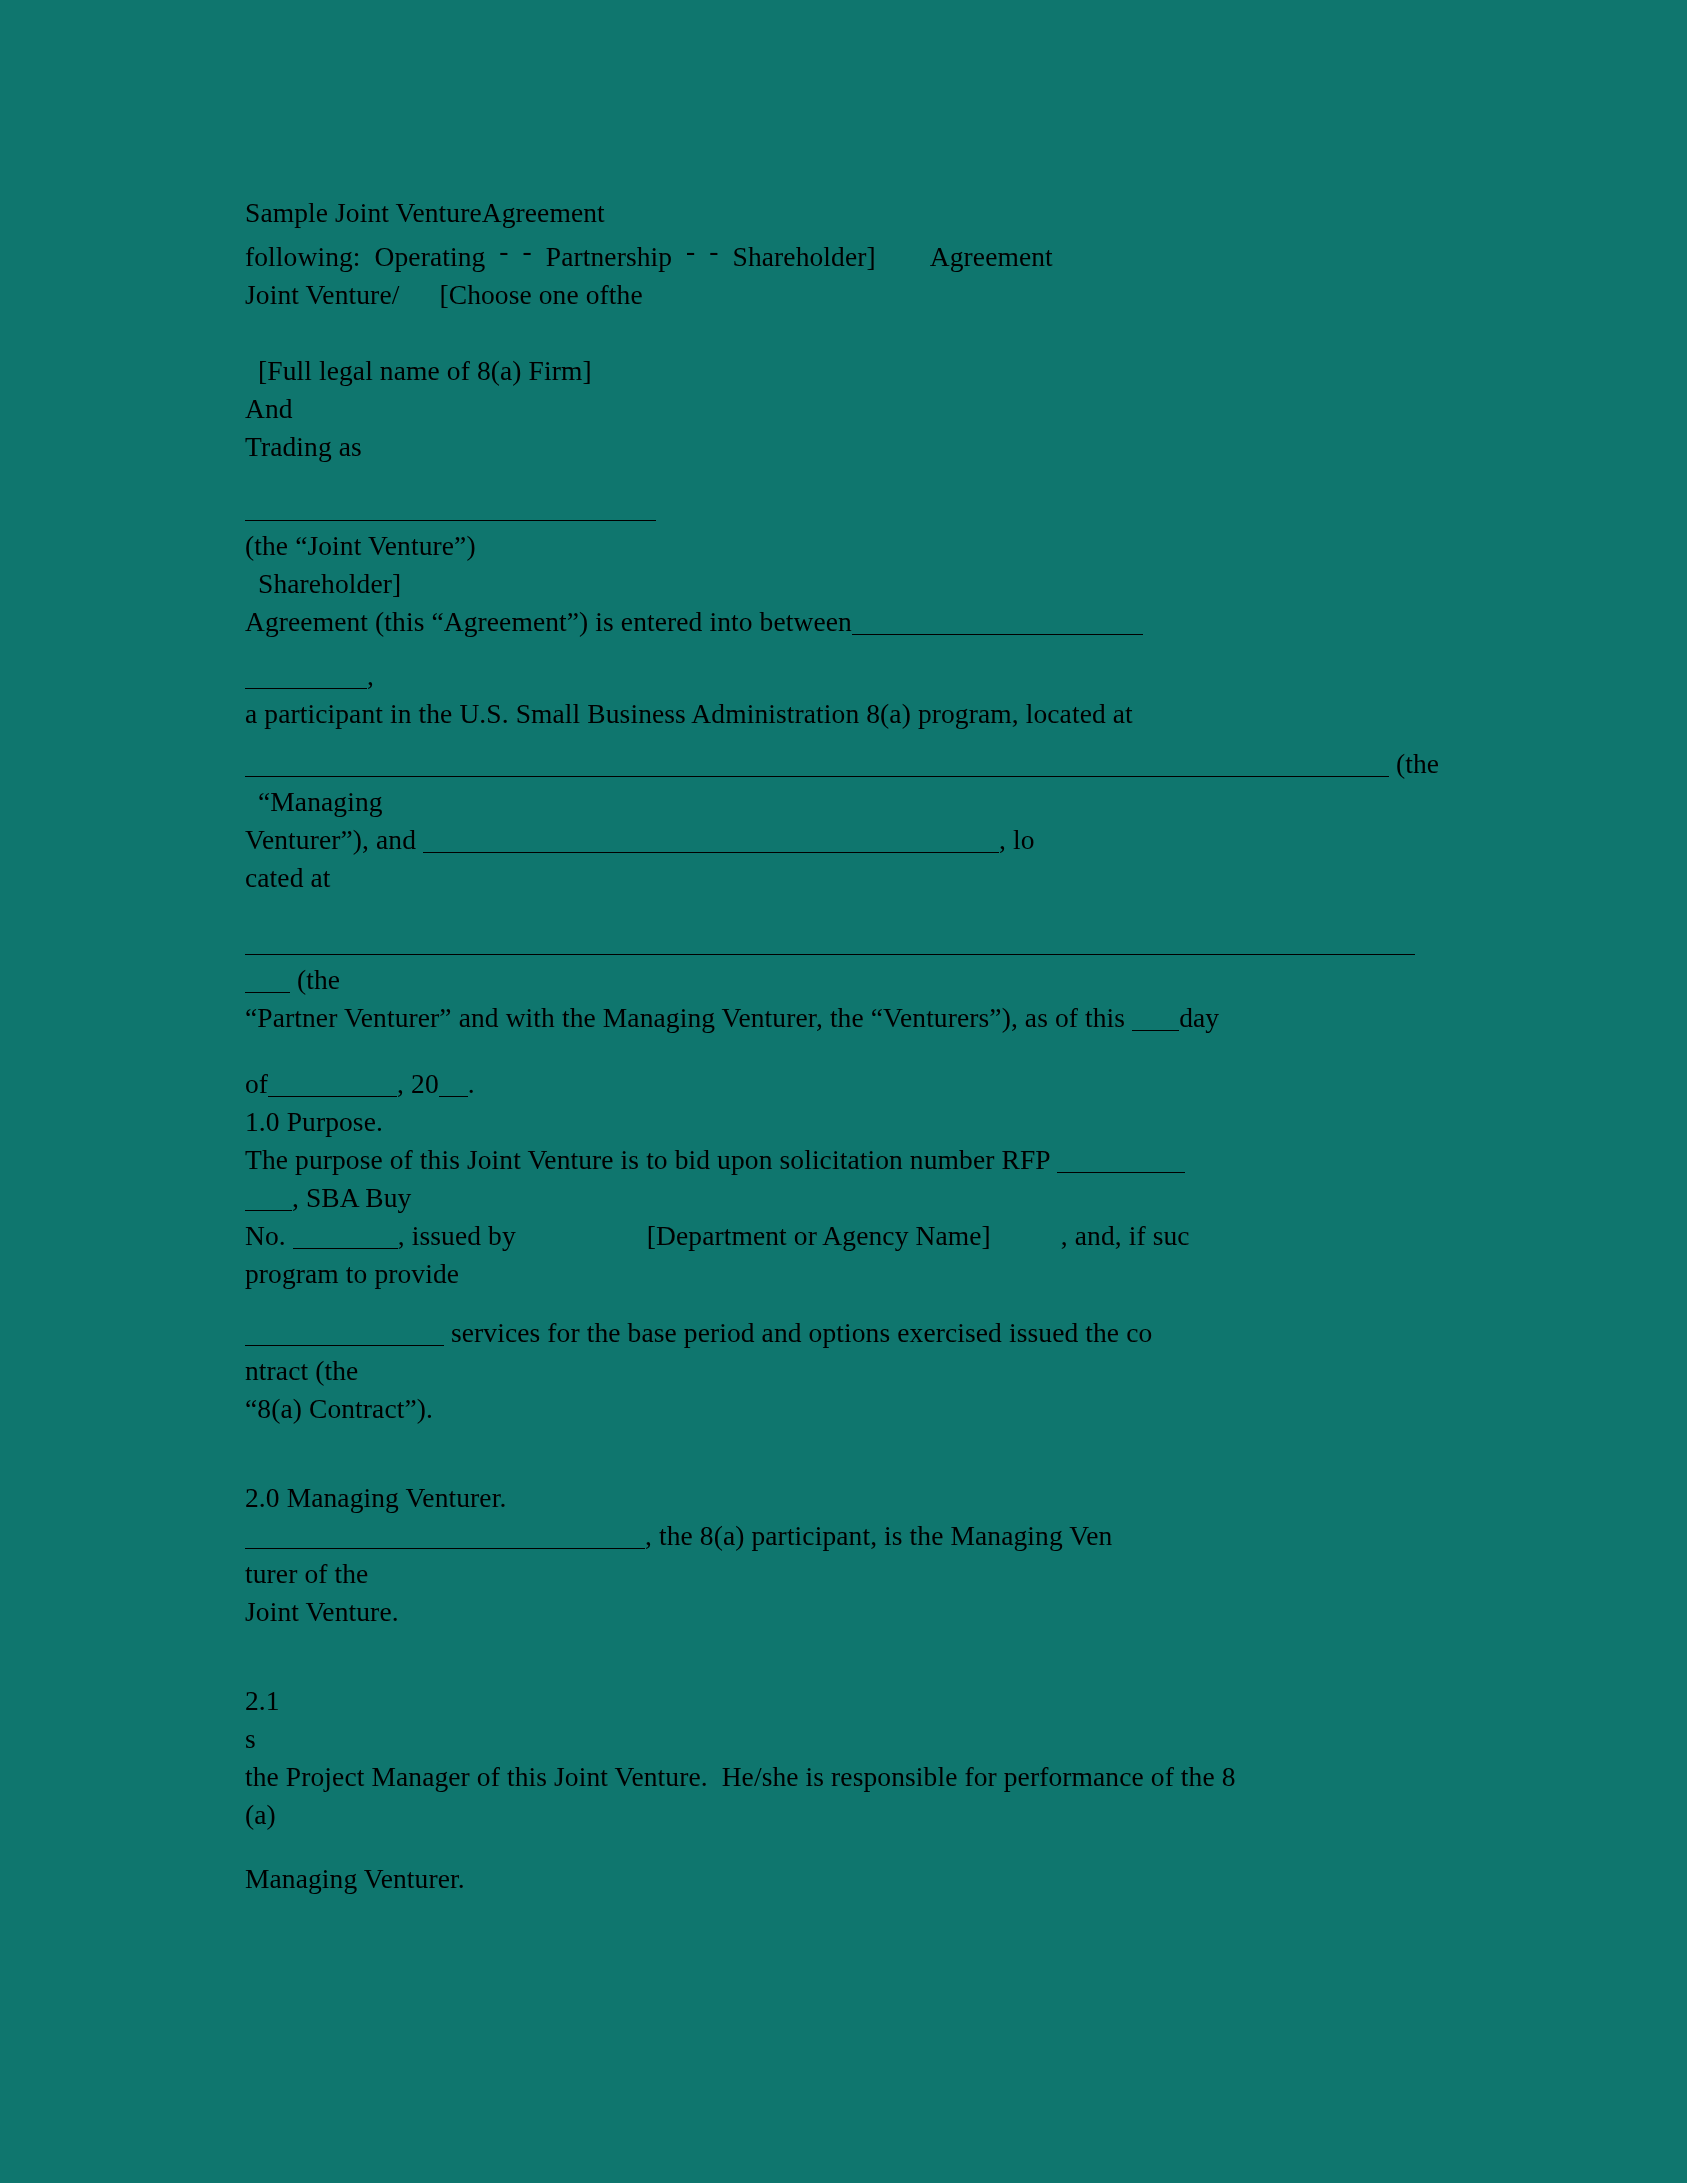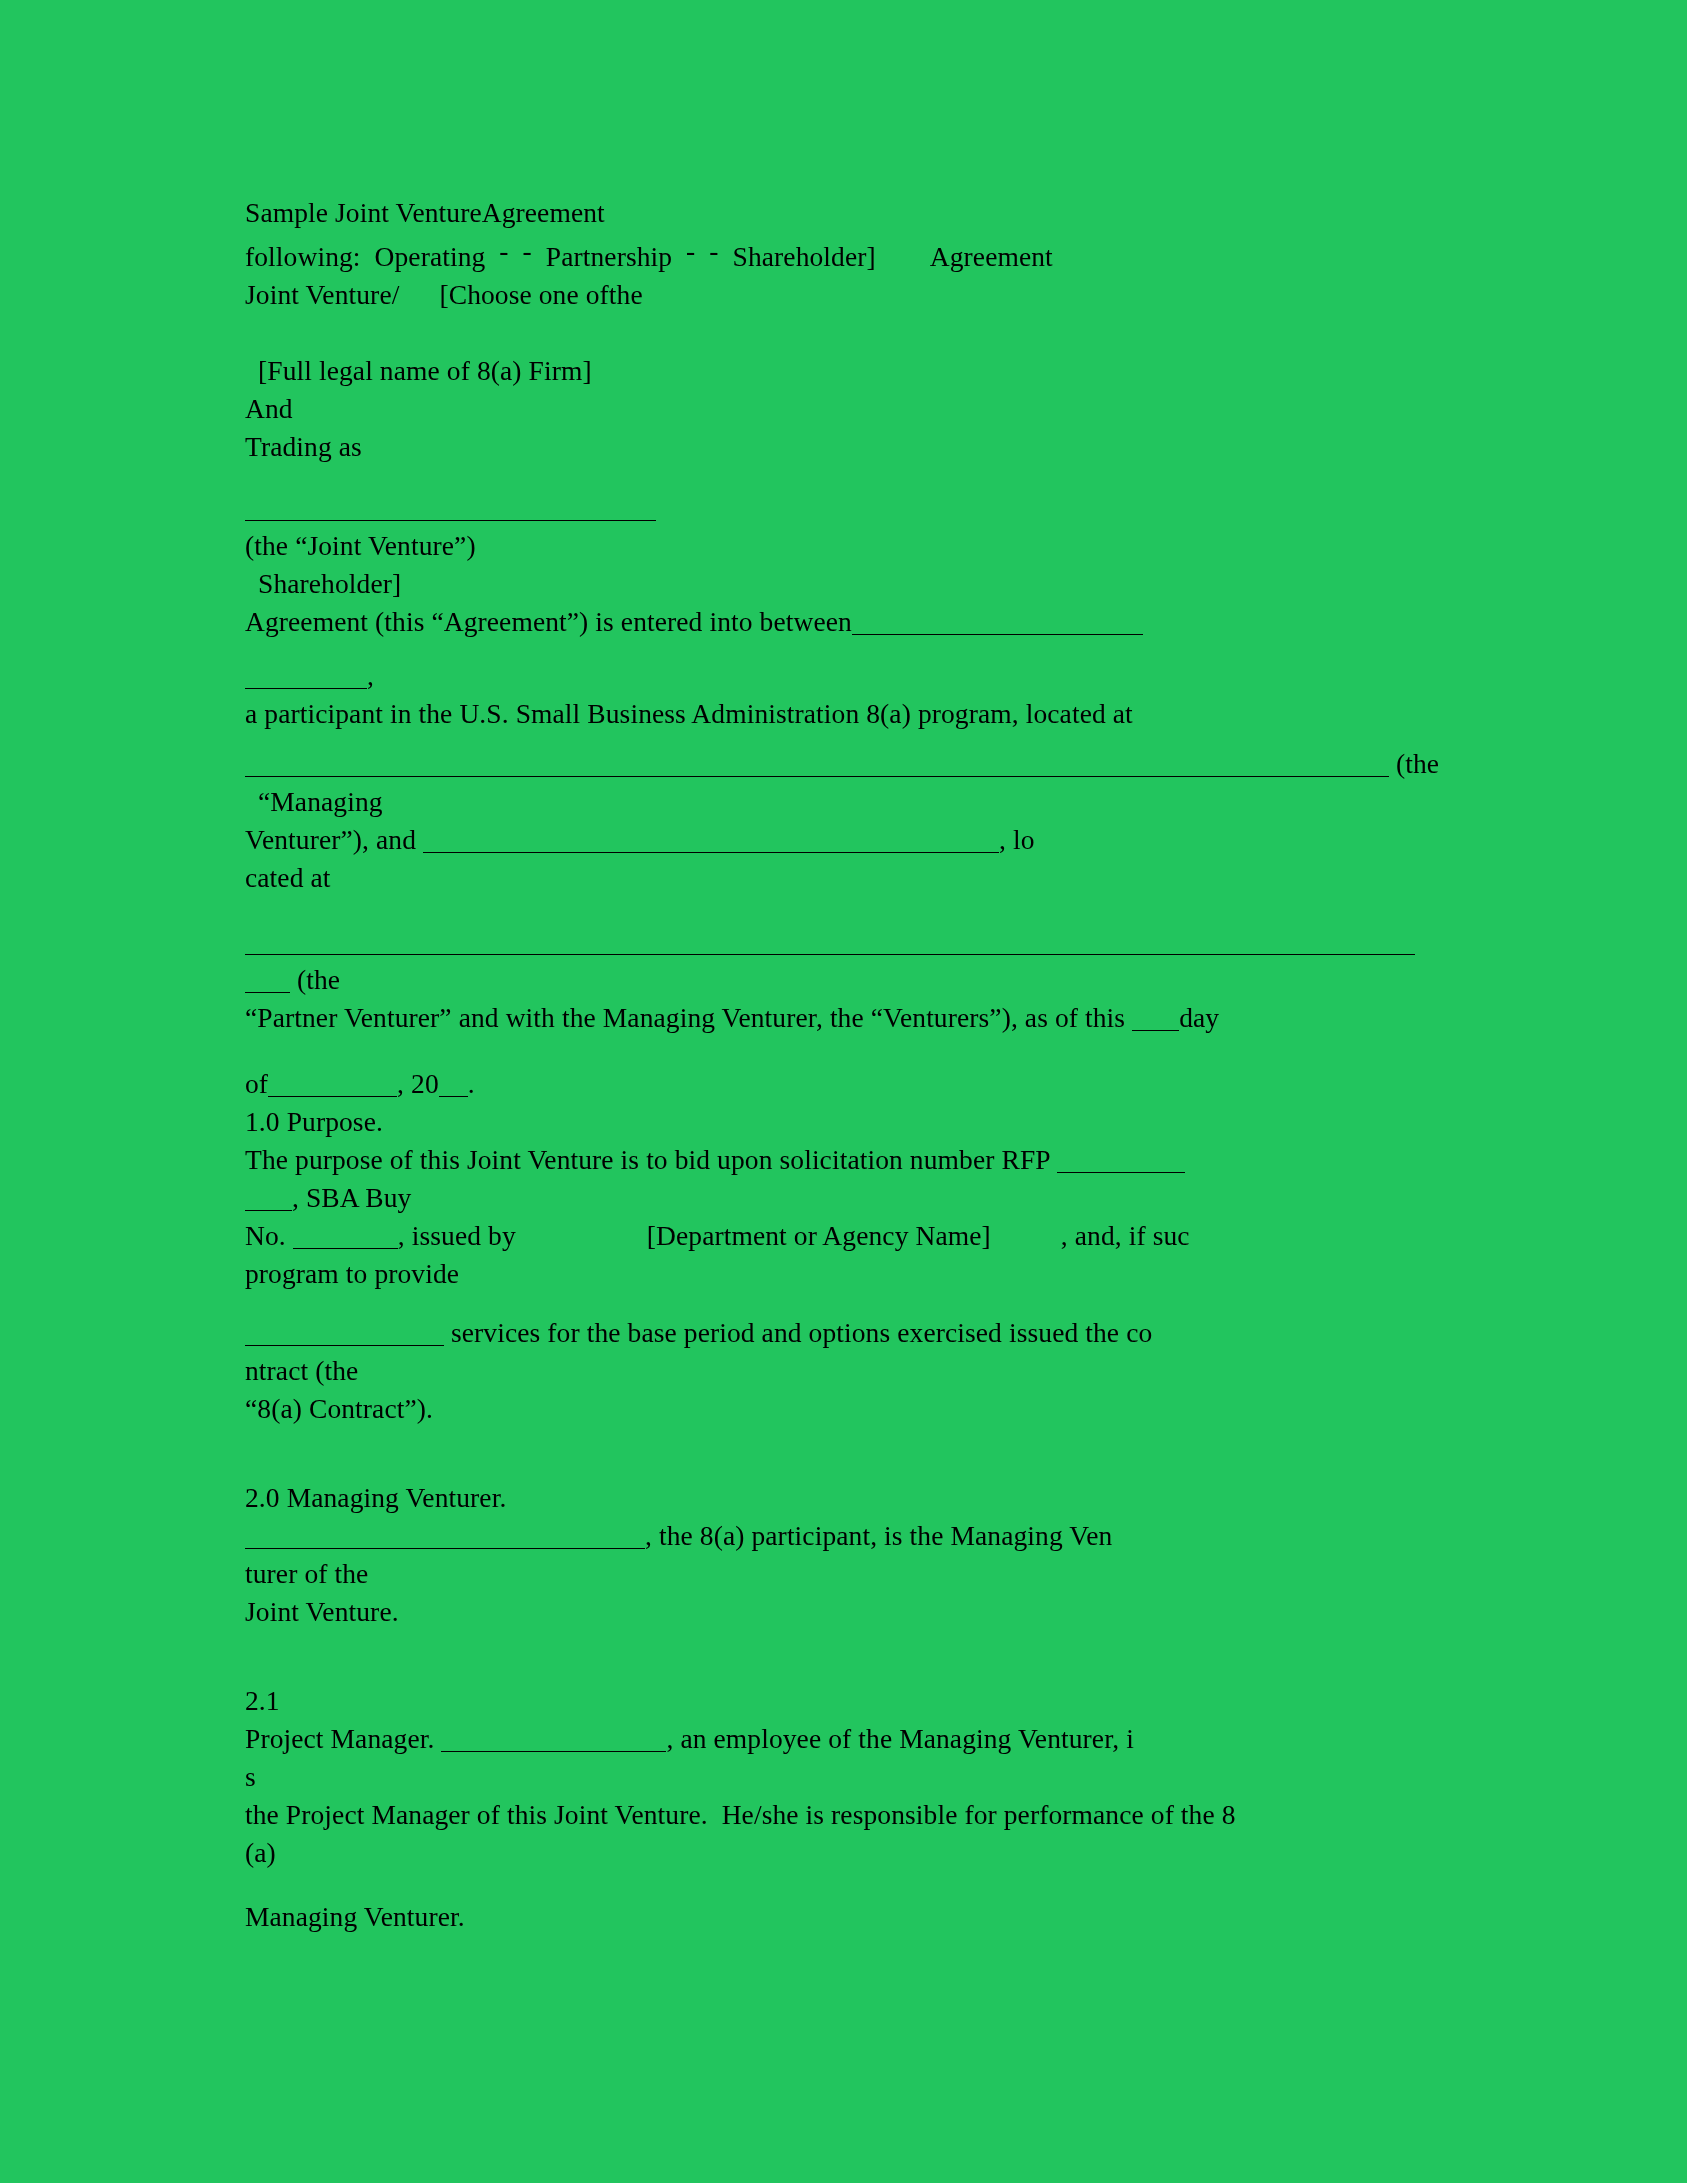--- a/index.html
+++ b/index.html
@@ -9,21 +9,21 @@
     background: #ffffff;
   }
   body {
     font-family: "Liberation Serif", "DejaVu Serif", serif;
     color: #000000;
   }
   #page {
     position: relative;
     width: 1687px;
     height: 2184px;
-    background: #22c55e;
+    background: #0f766e;
     overflow: hidden;
   }
   #doc-body {
     position: absolute;
     left: 245px;
     top: 194px;
     width: 1170px;
   }
   .line {
     font-size: 27.5px;
@@ -146,21 +146,20 @@
 
     <div class="line"><span class="rule r-mv"></span><span>, the 8(a) participant, is the Managing Ven</span></div>
 
     <div class="line"><span>turer of the</span></div>
     <div class="line"><span>Joint Venture.</span></div>
 
     <div class="gap-lg"></div>
 
     <div class="line"><span>2.1</span></div>
 
-    <div class="line"><span>Project Manager.</span> <span class="rule r-pm"></span><span>, an employee of the Managing Venturer, i</span></div>
 
     <div class="line"><span>s</span></div>
 
     <div class="line"><span>the Project Manager of this Joint Venture.  He/she is responsible for performance of the 8</span></div>
     <div class="line"><span>(a)</span></div>
 
     <div class="gap-sm"></div>
 
     <div class="line"><span>Managing Venturer.</span></div>
 

